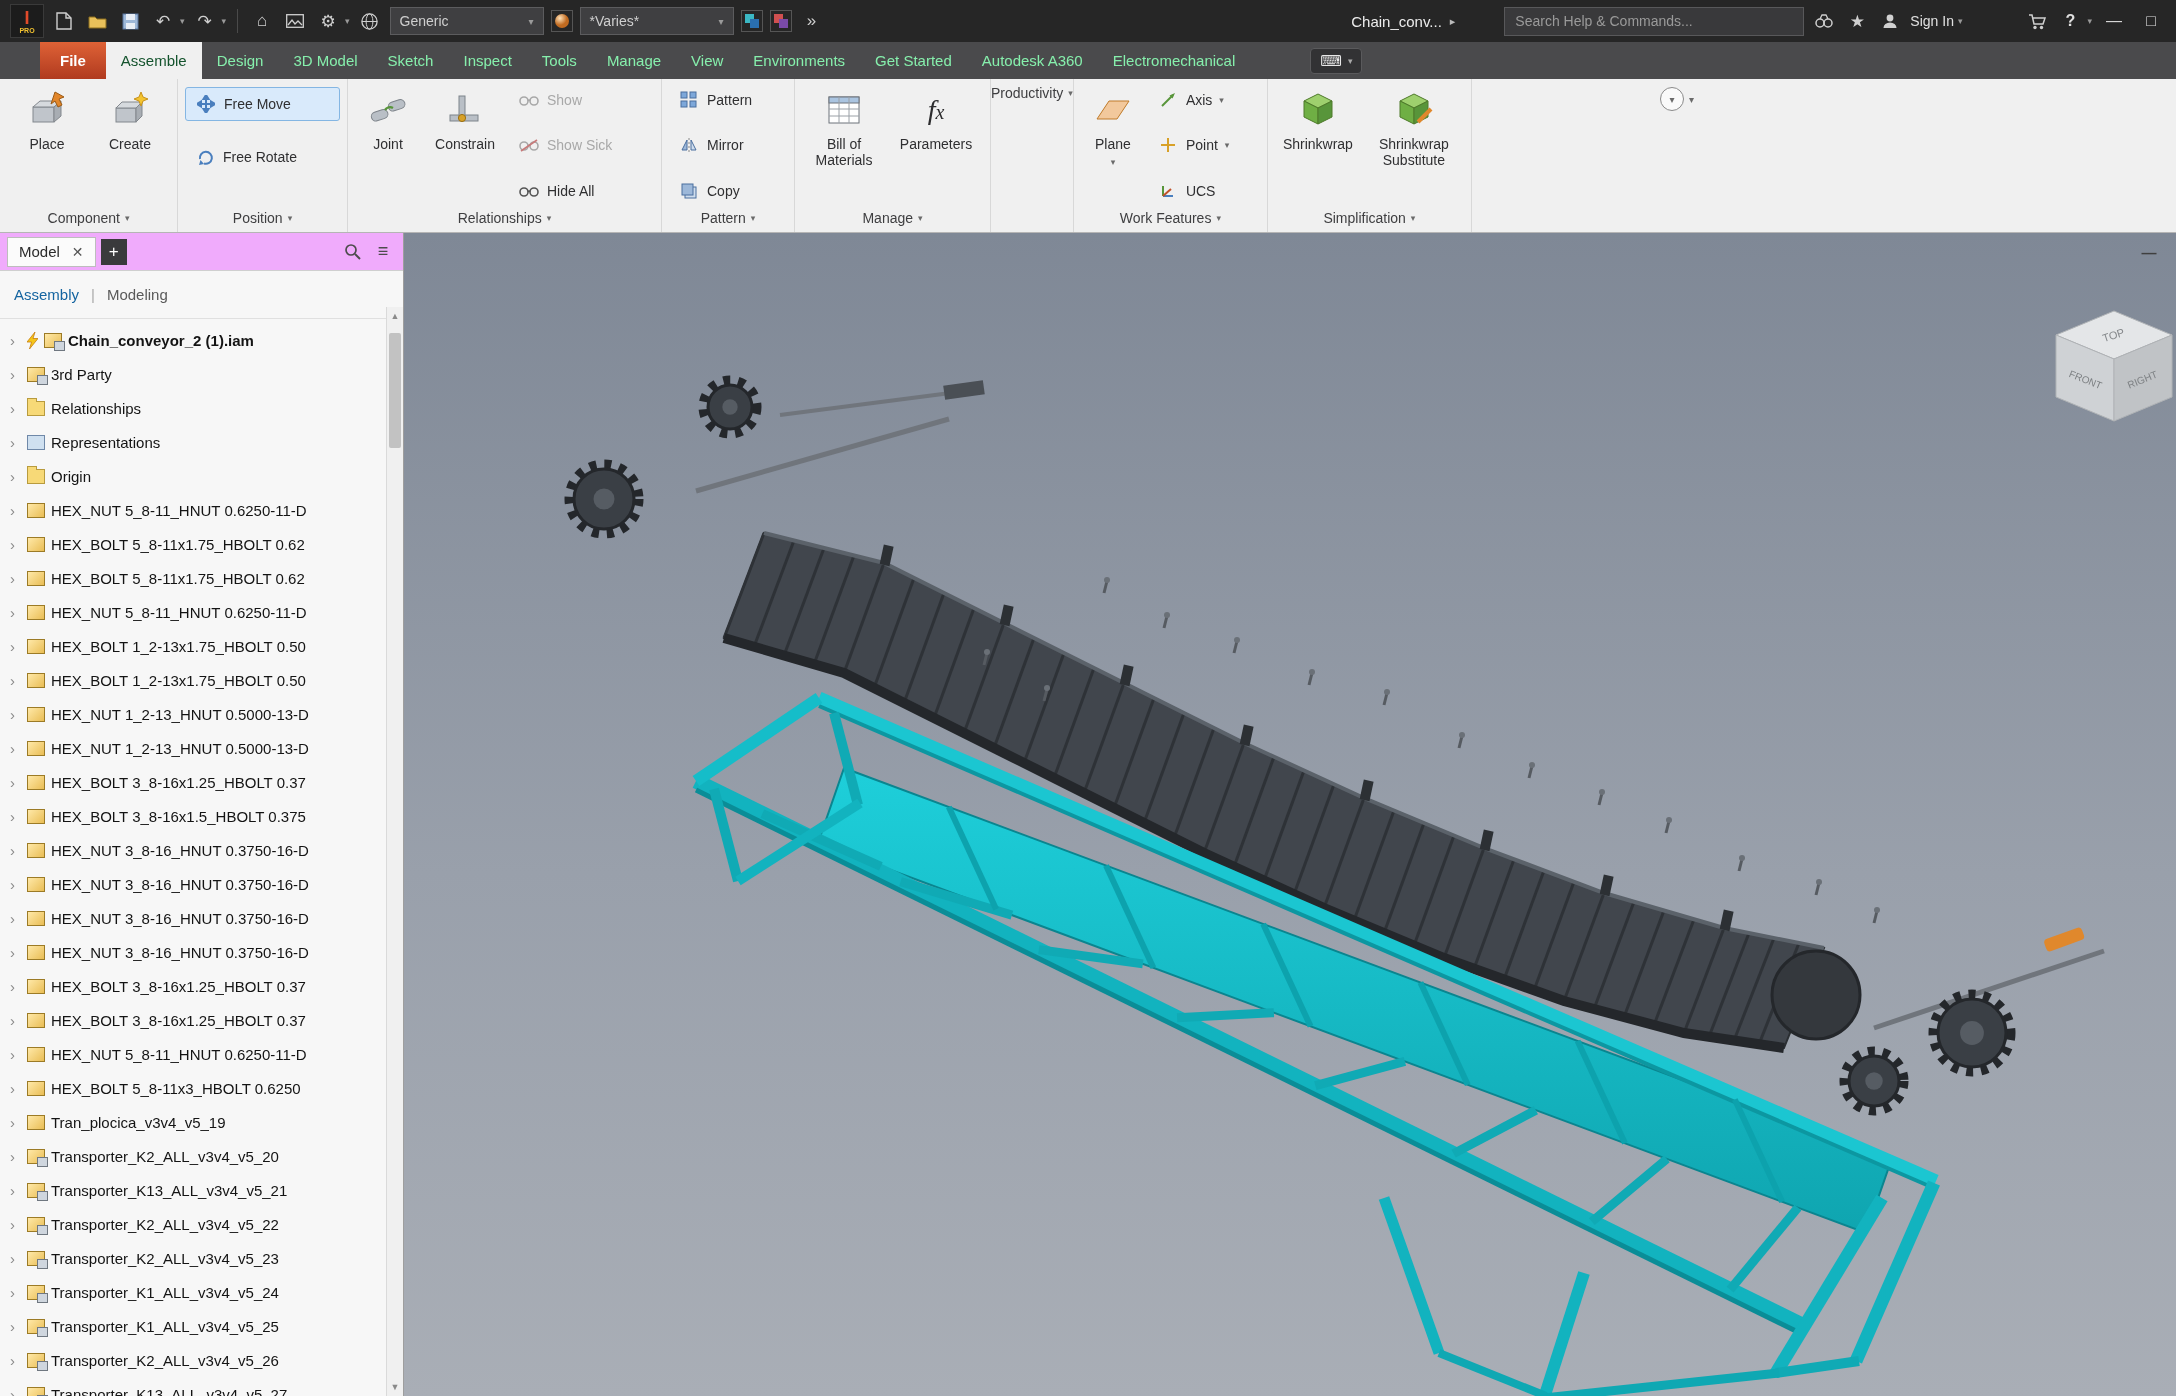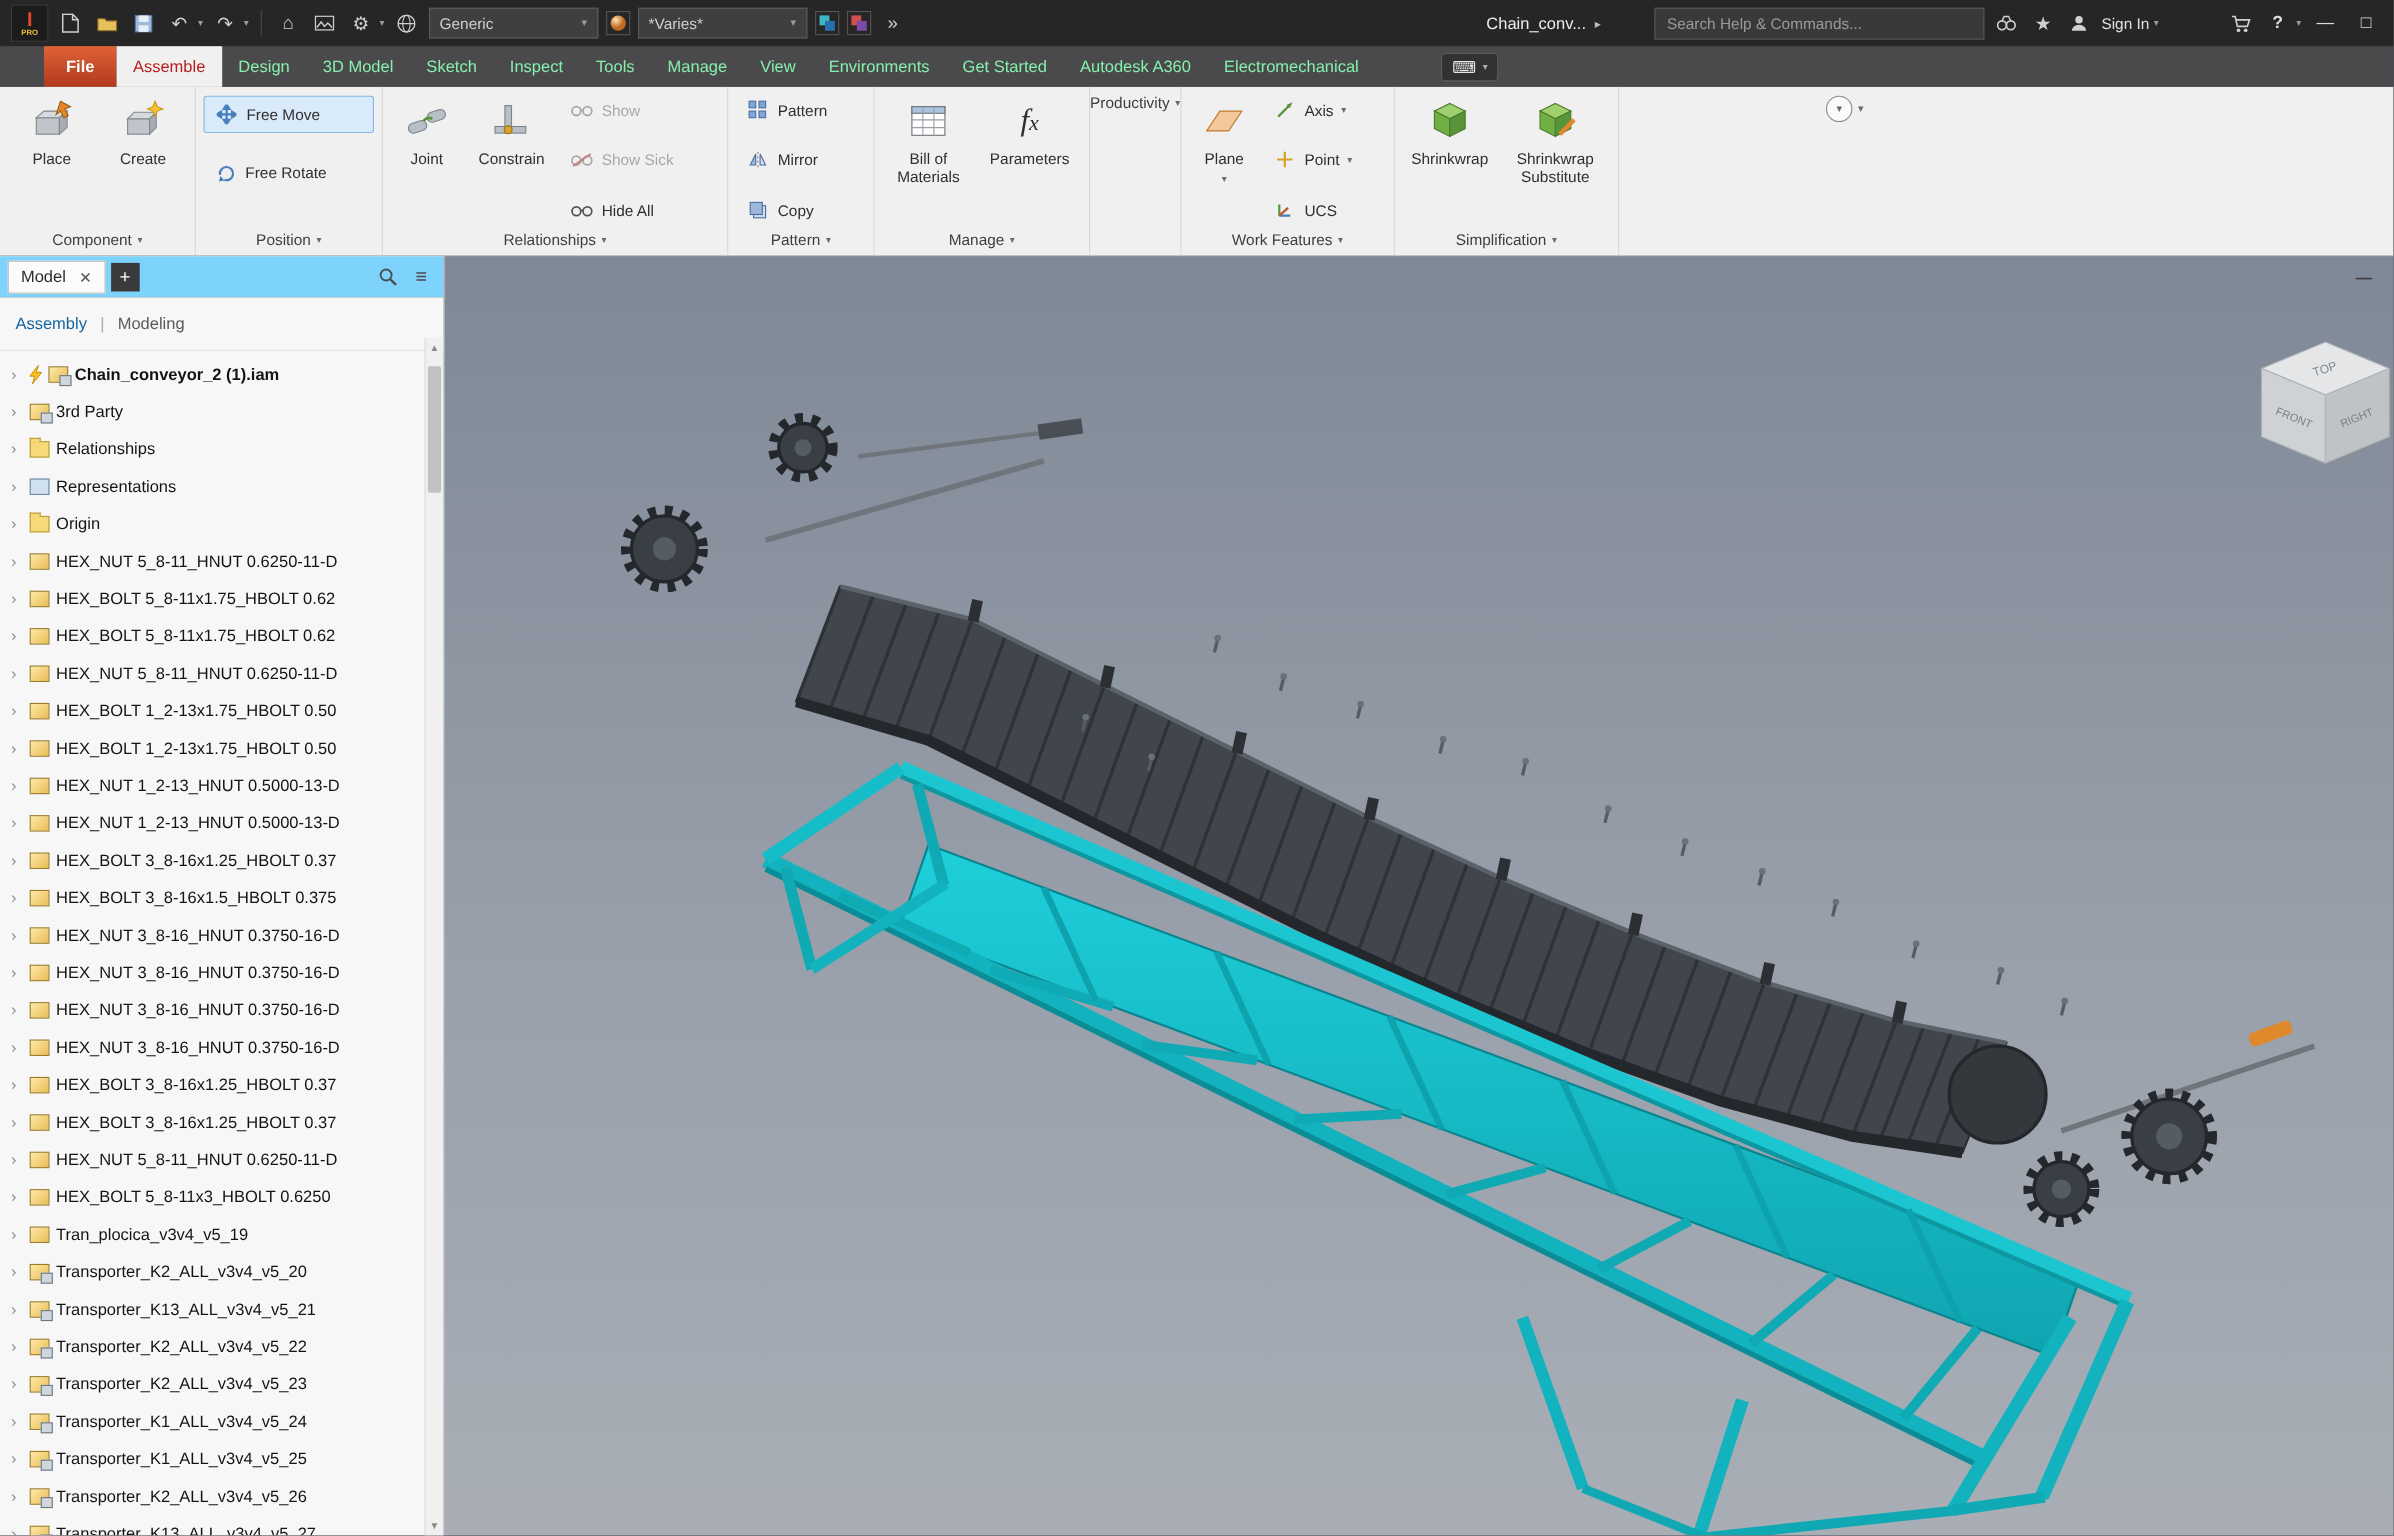--- a/index.html
+++ b/index.html
@@ -27,21 +27,21 @@
   .tb-search { width:300px; height:29px; background:#39393b; border:1px solid #58585a; color:#c9c9c9; font-size:14px; padding:0 10px; outline:none; font-family:"Liberation Sans", sans-serif; }
   .tb-search::placeholder { color:#9a9a9a; }
   .tb-signin { color:#e0e0e0; font-size:14px; white-space:nowrap; }
   .tb-q { font-weight:bold; font-size:16px; color:#e0e0e0; }
   .winbtn { color:#dcdcdc; font-size:16px; width:30px; text-align:center; }
   .flex1 { flex:1; }
   
   .tabrow { height:37px; background:#4a4a4c; display:flex; align-items:stretch; }
   .tab { padding:0 15px; font-size:15px; color:#86efac; display:flex; align-items:center; white-space:nowrap; }
   .tab-file { background:linear-gradient(#df6236,#b03a1f); color:#fff; font-weight:bold; padding:0 20px;margin-left:40px; }
-  .tab.active { background:#f0f0f0; color:#b91c1c; }
+  .tab.active { background:#f0f0f0; color:#14532d; }
   .tab-pill { margin-left:60px; align-self:center; height:26px; background:#323234; border:1px solid #5a5a5c; border-radius:4px; color:#e8e8e8; display:flex; align-items:center; gap:6px; padding:0 9px; font-size:15px; }
   .tab-pill .car { font-size:9px; color:#aaa; }
   
   .ribbon { height:154px; background:#f0f0f0; display:flex; border-bottom:1px solid #b5b5b5; position:relative; }
   .panel { display:flex; flex-direction:column; border-right:1px solid #d8d8d8; }
   .panel-body { height:125px; display:flex; gap:3px; padding:3px 7px 0 7px; }
   .panel-label { height:28px; display:flex; align-items:center; justify-content:center; gap:5px; font-size:14px; color:#3e3e40; }
   .panel-label .car { font-size:9px; color:#6a6a6a; }
   .btn-large { width:80px; display:flex; flex-direction:column; align-items:center; padding-top:7px; gap:5px; font-size:14px; color:#2f2f31; text-align:center; border-radius:3px; }
   .btn-large .lbl { line-height:1.15; }
@@ -54,21 +54,21 @@
   .btn-small .car { font-size:9px; color:#6a6a6a; }
   .sic { width:22px; display:inline-flex; align-items:center; justify-content:center; }
   .fx { font-family:"Liberation Serif", serif; font-style:italic; font-size:28px; color:#2d2d2f; }
   .ribbon-extra { position:absolute; left:1660px; top:8px; display:flex; align-items:center; gap:5px; }
   .circ { width:24px; height:24px; border:1px solid #8a8a8a; border-radius:50%; display:flex; align-items:center; justify-content:center; color:#6a6a6a; font-size:10px; background:#fafafa; }
   .circ-car { color:#6a6a6a; font-size:10px; }
   
   .main { display:flex; height:1163px; background:#909aa6; }
   
   .browser { width:404px; background:#f7f7f7; border-right:1px solid #9e9e9e; display:flex; flex-direction:column; position:relative; z-index:2; }
-  .browser-header { height:38px; background:#7dd3fc; display:flex; align-items:center; gap:5px; padding:0 7px; border-bottom:1px solid #cfcfcf; }
+  .browser-header { height:38px; background:#f0abfc; display:flex; align-items:center; gap:5px; padding:0 7px; border-bottom:1px solid #cfcfcf; }
   .model-tab { background:#fbfbfb; border:1px solid #bdbdbd; height:30px; display:flex; align-items:center; gap:12px; padding:0 11px; font-size:15px; color:#2b2b2b; }
   .model-tab .x { color:#555; font-size:14px; }
   .plus-tab { width:26px; height:26px; background:#3a3a3c; color:#fff; display:flex; align-items:center; justify-content:center; font-size:17px; }
   .bh-ic { width:26px; height:26px; display:flex; align-items:center; justify-content:center; color:#4c4c4c; font-size:18px; }
   .browser-subtabs { height:48px; display:flex; align-items:center; gap:12px; padding:0 14px; font-size:15px; background:#f7f7f7; border-bottom:1px solid #e0e0e0; }
   .subtab-active { color:#1464a0; }
   .subtab { color:#5a5a5a; }
   .subtab-sep { color:#aaa; }
   .tree { flex:1; overflow:hidden; padding:4px 20px 0 6px; position:relative; }
   .tree-row { height:34px; display:flex; align-items:center; gap:6px; padding-left:4px; font-size:15px; color:#141414; white-space:nowrap; overflow:hidden; }

